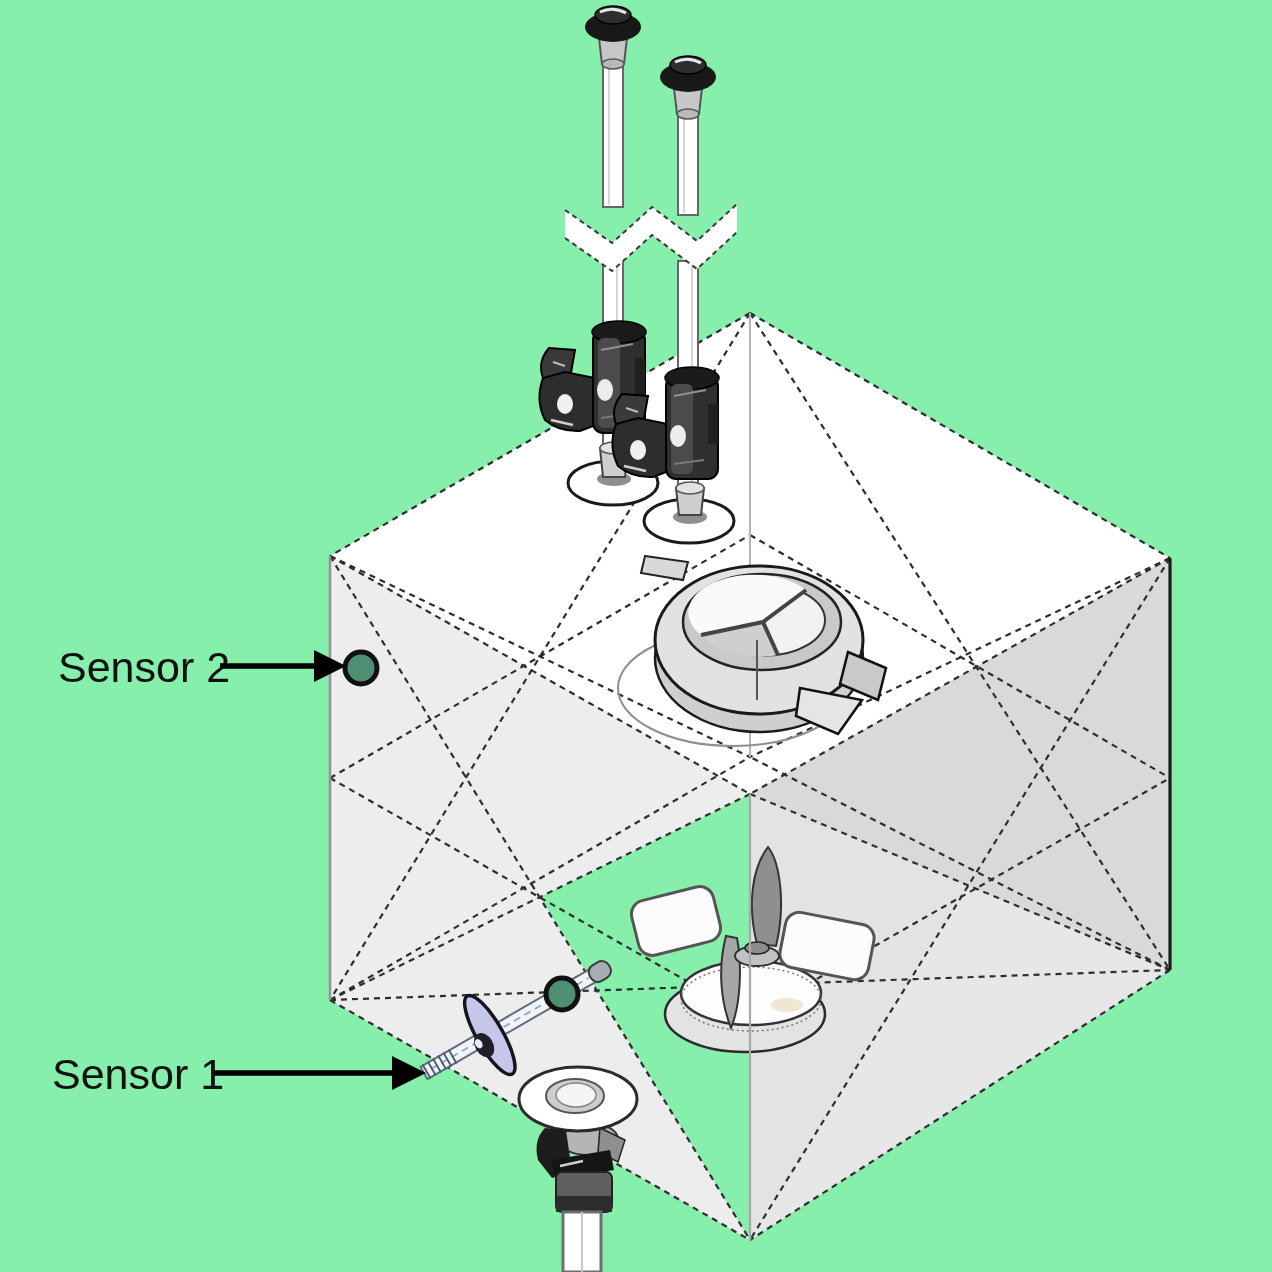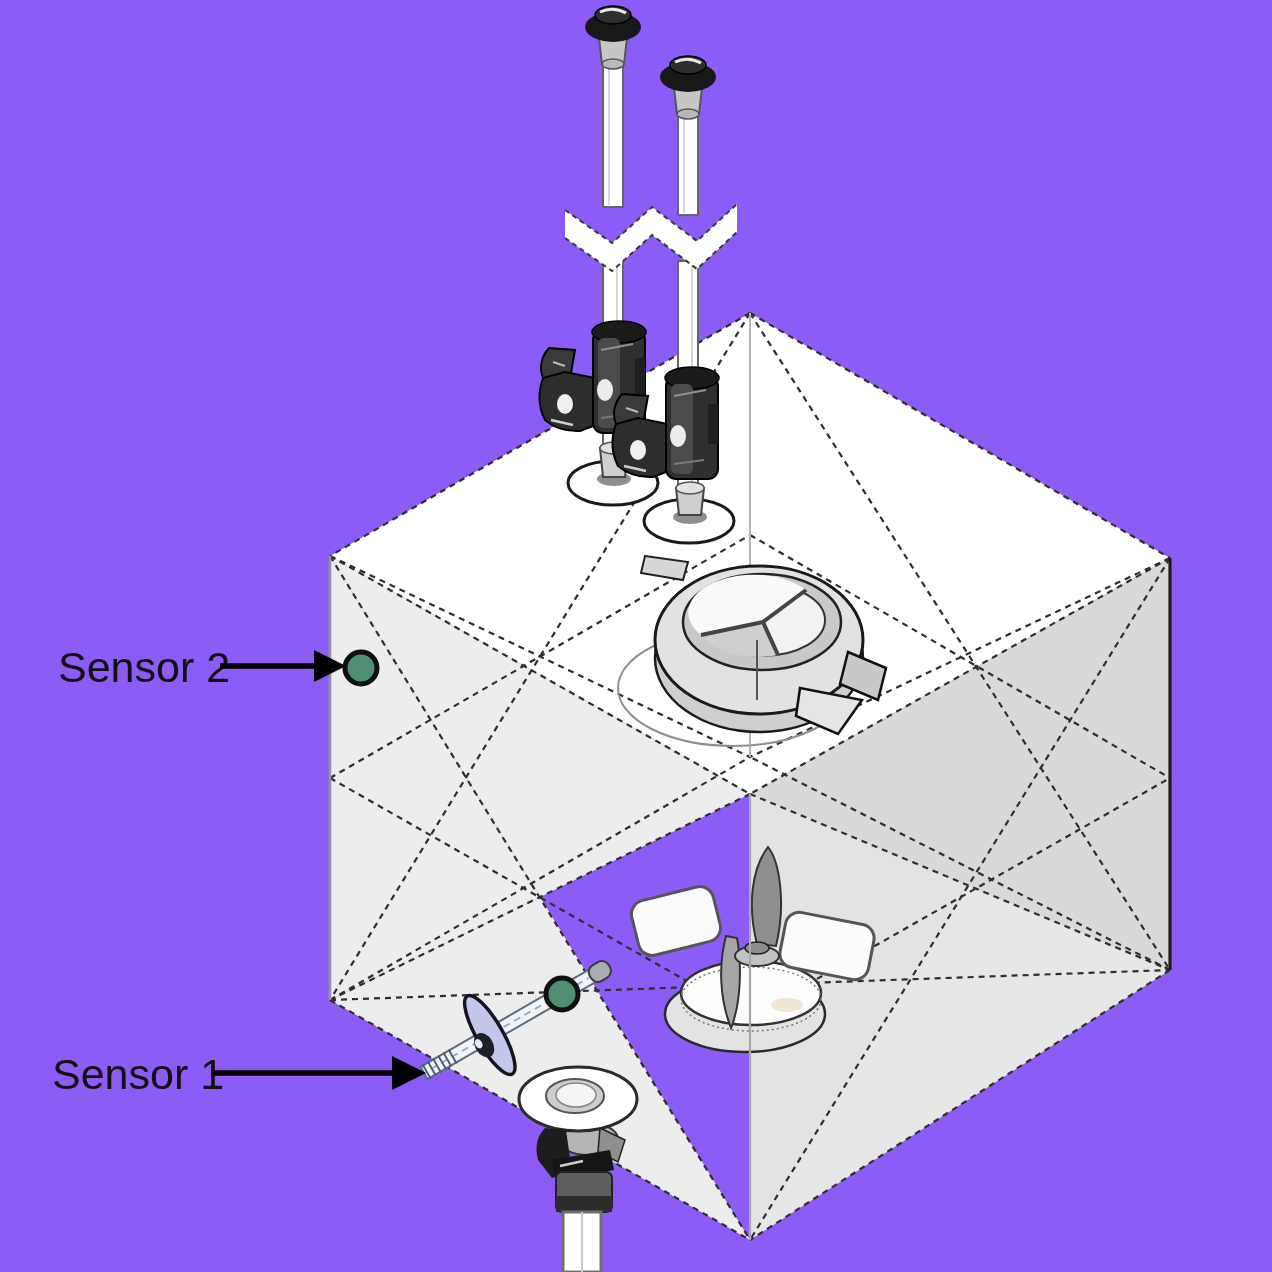--- a/index.html
+++ b/index.html
@@ -1,16 +1,16 @@
 <!DOCTYPE html>
 <html><head>
 <meta charset="utf-8">
 <style>
   html,body{margin:0;padding:0;background:#fff;}
-  .stage{position:relative;width:1272px;height:1272px;background:#8b5cf6;overflow:hidden;
+  .stage{position:relative;width:1272px;height:1272px;background:#86efac;overflow:hidden;
          font-family:"Liberation Sans", sans-serif;}
   svg{position:absolute;left:0;top:0;}
   .lbl{font:400 43px "Liberation Sans", sans-serif;fill:#111111;}
   .dash{fill:none;stroke:#2e2e2e;stroke-width:2.2;stroke-dasharray:6 5;}
   .edgeL{stroke:#949494;stroke-width:2.6;}
   .edgeR{stroke:#1c1c1c;stroke-width:3.2;}
   .edgeI{stroke:#b5b5b5;stroke-width:2;}
   .edgeF{stroke:#a8a8a8;stroke-width:2.2;}
   .arrowline{stroke:#000;stroke-width:5.5;}
 </style>

